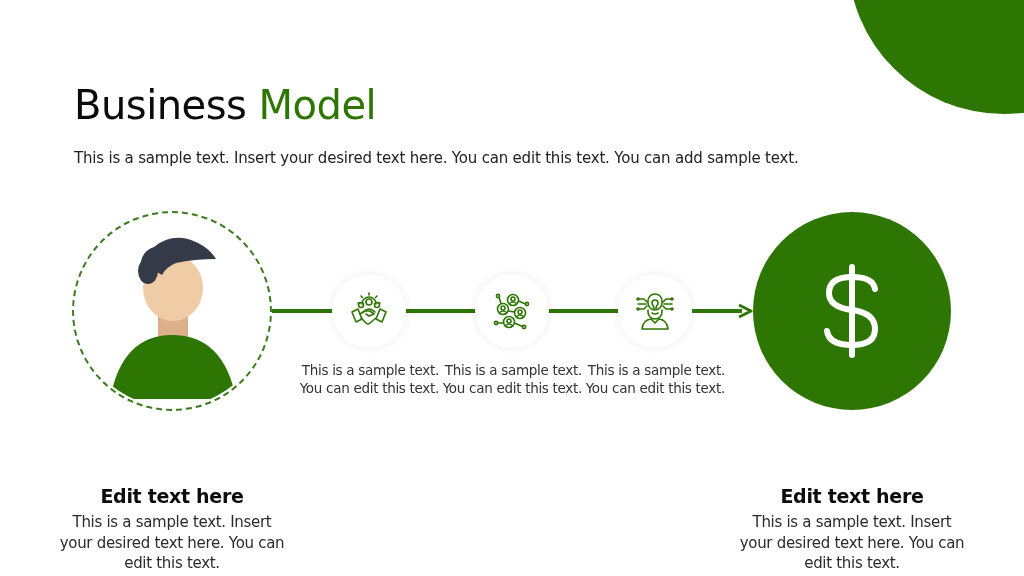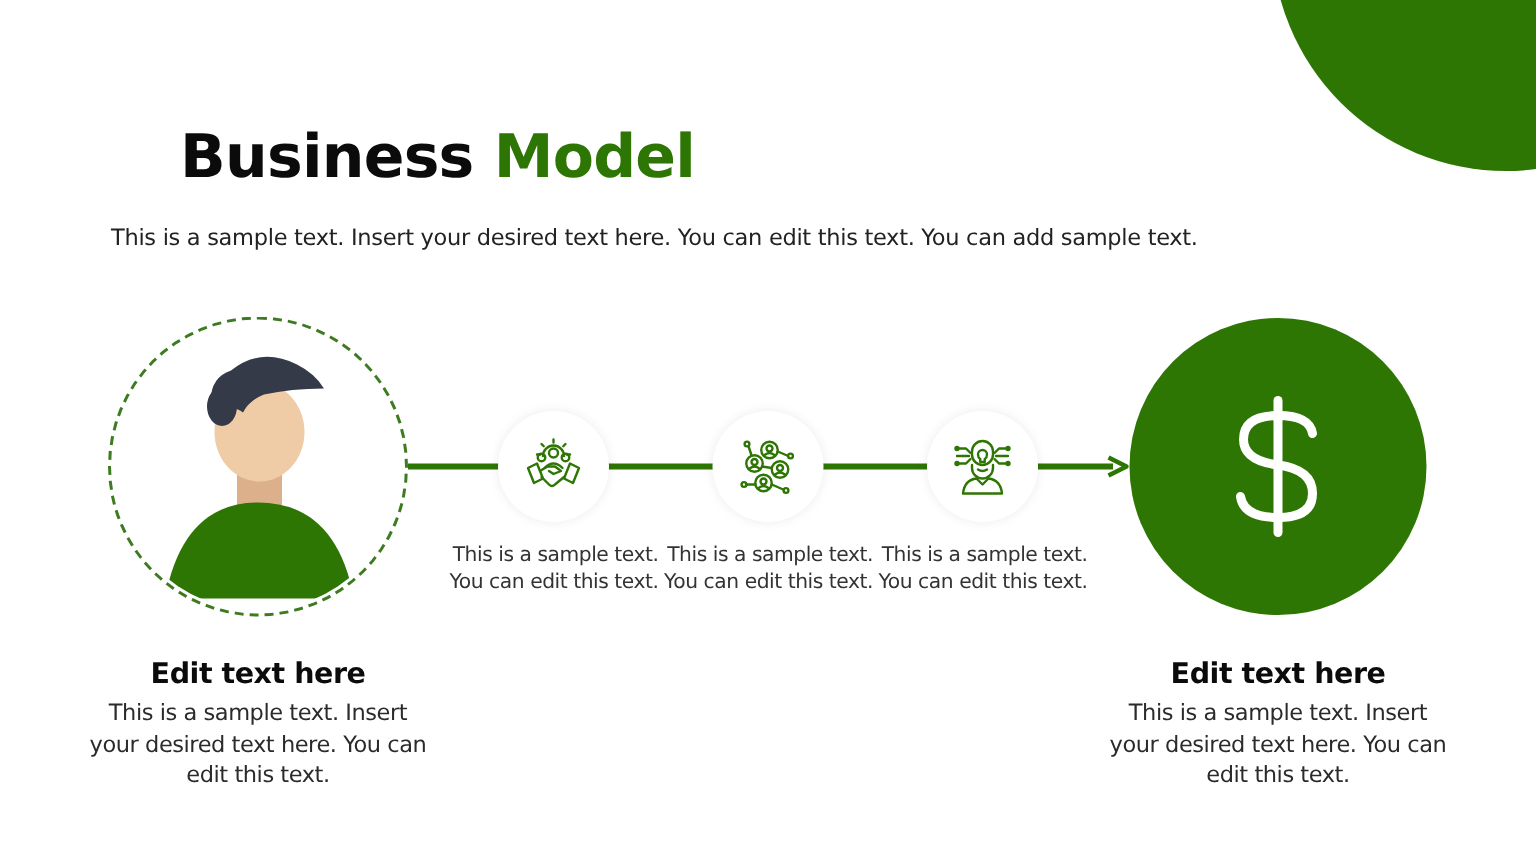--- a/index.html
+++ b/index.html
@@ -3,24 +3,23 @@
 <meta charset="utf-8">
 <style>
   * { margin: 0; padding: 0; box-sizing: border-box; }
   html, body { width: 1024px; height: 576px; overflow: hidden; background: #ffffff; }
   body { position: relative; font-family: "DejaVu Sans", "Liberation Sans", sans-serif; color: #222; }
   .corner-circle {
     position: absolute; left: 848px; top: -198px; width: 312px; height: 312px;
     border-radius: 50%; background: #2e7603;
   }
   .title {
-    position: absolute; left: 74px; top: 82px; font-size: 40px; font-weight: bold;
+    position: absolute; left: 74px; top: 82px; font-size: 40px; font-weight: normal;
     letter-spacing: -0.5px; color: #0b0b0b; white-space: nowrap;
     font-family: "DejaVu Sans", sans-serif;
-    margin-left: 46px;
   }
   .title .accent { color: #2e7603; }
   .subtitle {
     position: absolute; left: 74px; top: 149px; font-size: 15px; color: #222;
     white-space: nowrap; letter-spacing: -0.2px;
   }
   .avatar-ring {
     position: absolute; left: 72px; top: 211px; width: 200px; height: 200px;
     border-radius: 50%; border: 2px dashed #3d7a20;
   }
@@ -38,21 +37,21 @@
     line-height: 18px; color: #333; top: 361px; letter-spacing: -0.3px;
   }
   .dollar-circle {
     position: absolute; left: 753px; top: 212px; width: 198px; height: 198px;
     border-radius: 50%; background: #2e7603;
     display: flex; align-items: center; justify-content: center;
   }
   .block {
     position: absolute; width: 230px; text-align: center;
   }
-  .block-title { font-size: 19px; font-weight: bold; color: #0b0b0b; line-height: 26px; letter-spacing: -0.3px; }
+  .block-title { font-size: 19px; font-weight: bold; color: #0b0b0b; line-height: 26px; letter-spacing: -0.3px; margin-top: 47px; }
   .block-text { font-size: 15px; color: #2b2b2b; line-height: 20.5px; margin-top: 3px; letter-spacing: -0.3px; }
 </style>
 </head>
 <body>
 
 <div class="corner-circle"></div>
 
 <div class="title">
   <span>Business</span>
   <span class="accent">Model</span>

